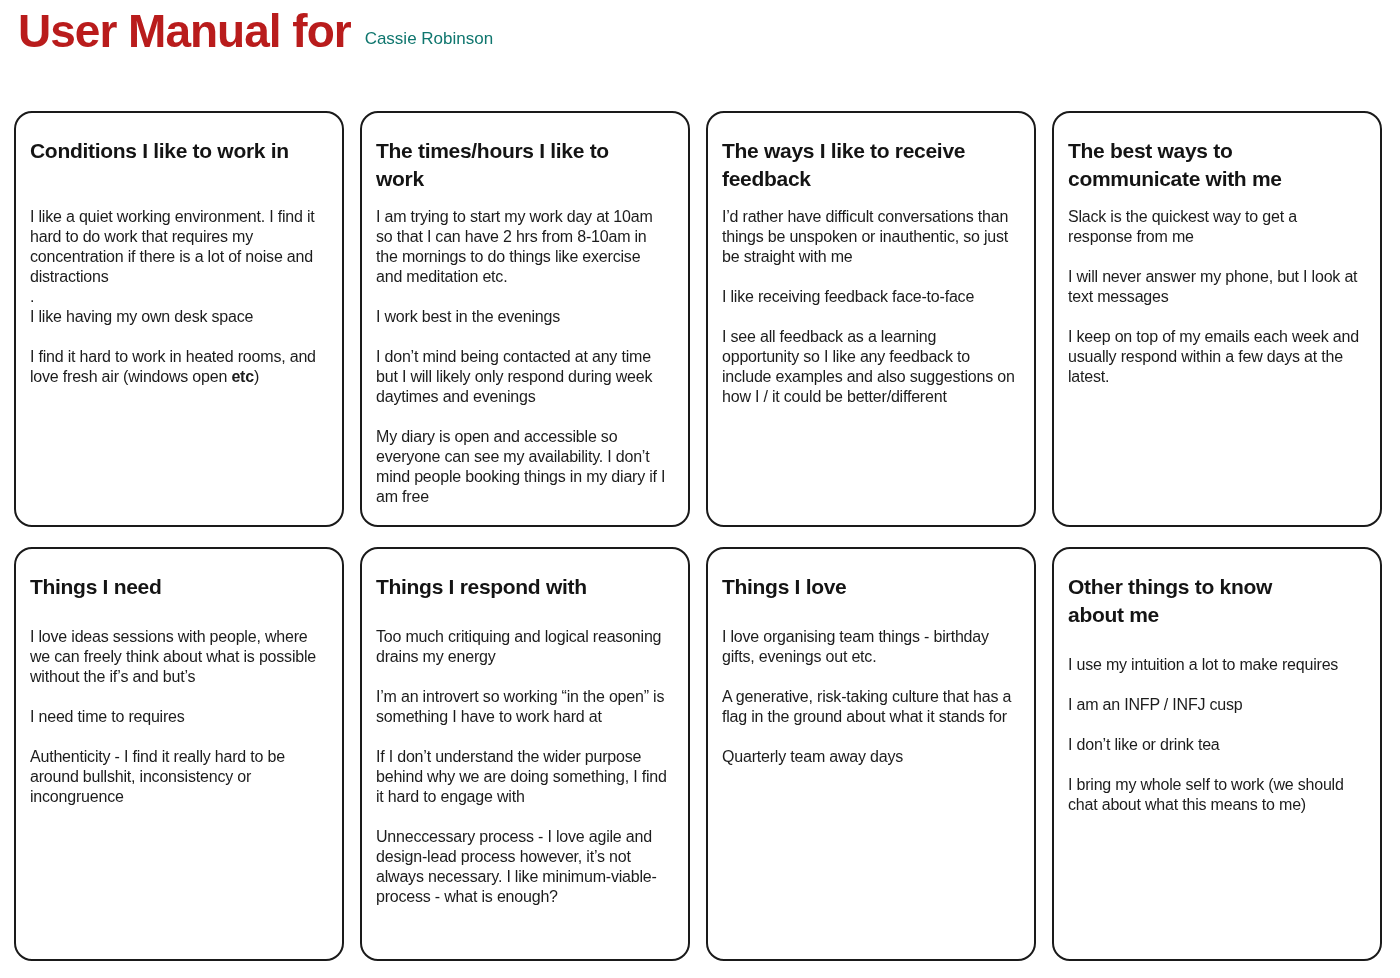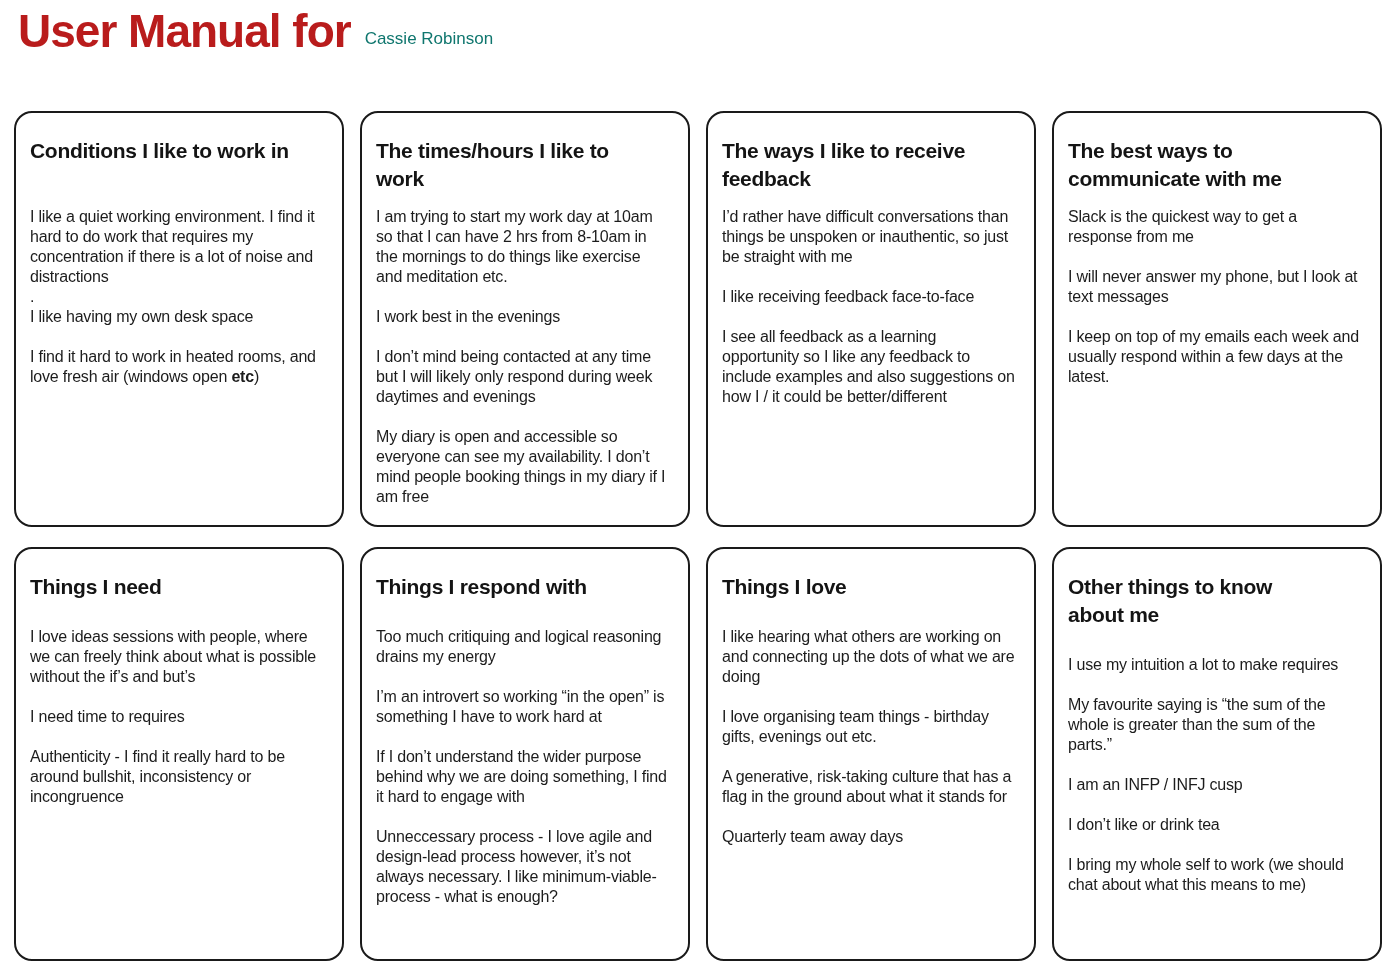--- a/index.html
+++ b/index.html
@@ -137,31 +137,29 @@
         <div class="card-body">
           <p class="para"><span class="seg">Too much critiquing and logical reason­ing drains my energy</span></p>
           <p class="para"><span class="seg">I’m an introvert so working “in the open” is something I have to work hard at</span></p>
           <p class="para"><span class="seg">If I don’t understand the wider purpose behind why we are doing something, I find it hard to engage with</span></p>
           <p class="para"><span class="seg">Unneccessary process - I love agile and design-lead process however, it’s not always necessary. I like minimum-via­ble-process - what is enough?</span></p>
         </div>
       </section>
       <section class="card row2">
         <h2 class="card-title">Things I love</h2>
         <div class="card-body">
-          <p class="para"><span class="seg">I like hearing what others are working on and connecting up the dots of what we are doing</span></p>
           <p class="para"><span class="seg">I love organising team things - birthday gifts, evenings out etc.</span></p>
           <p class="para"><span class="seg">A generative, risk-taking culture that has a flag in the ground about what it stands for</span></p>
           <p class="para"><span class="seg">Quarterly team away days</span></p>
         </div>
       </section>
       <section class="card row2">
         <h2 class="card-title">Other things to know
 about me</h2>
         <div class="card-body">
           <p class="para"><span class="seg">I use my intuition a lot to make requires</span></p>
-          <p class="para"><span class="seg">My favourite saying is “the sum of the whole is greater than the sum of the parts.”</span></p>
           <p class="para"><span class="seg">I am an INFP / INFJ cusp</span></p>
           <p class="para"><span class="seg">I don’t like or drink tea</span></p>
           <p class="para"><span class="seg">I bring my whole self to work (we should chat about what this means to me)</span></p>
         </div>
       </section>
     </main>
 </div>
 
 </body></html>

